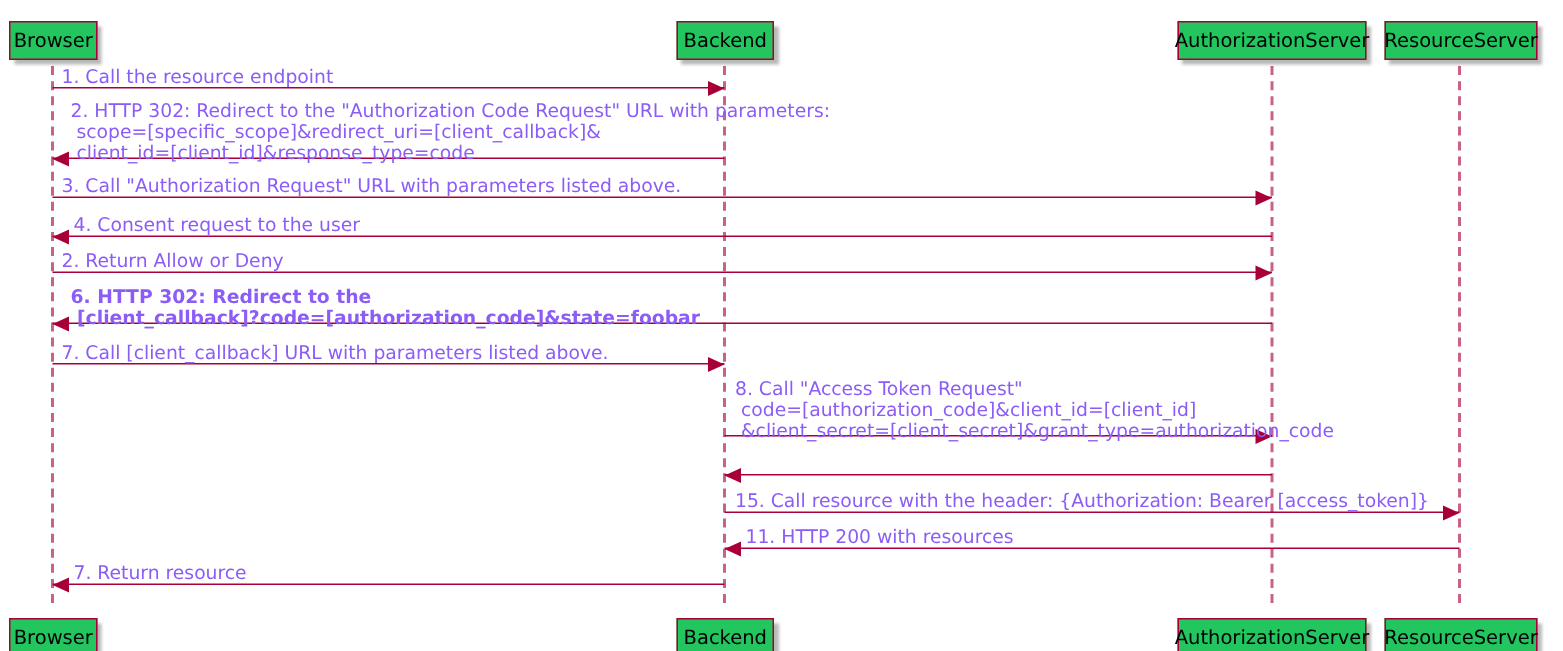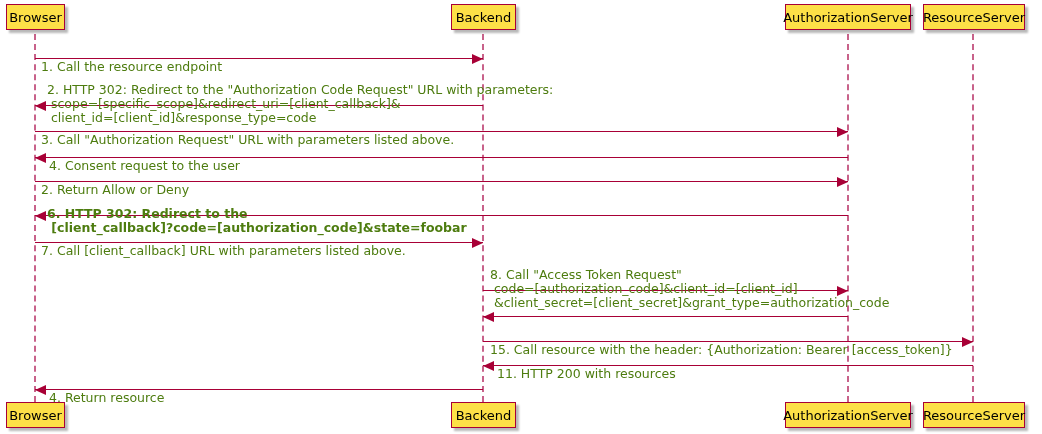--- a/index.html
+++ b/index.html
@@ -7,29 +7,30 @@
     width:1042px;height:434px;position:relative;overflow:hidden;
     font-family:"DejaVu Sans","Liberation Sans",sans-serif;
     -webkit-font-smoothing:antialiased;
   }
   #diagram{position:absolute;left:0;top:0;width:1042px;height:434px;}
 
   
   .participant{
     position:absolute;
     box-sizing:border-box;
-    background:#fde047;
+    background:#22c55e;
     border:1.5px solid #A80036;
     box-shadow:3px 3px 2px rgba(0,0,0,0.28);
     height:26px;
     display:flex;align-items:center;justify-content:center;
     font-size:13px;color:#000000;
     white-space:nowrap;
     padding:0 7px;
     letter-spacing:0px;
+    margin-top:10px;
   }
 
   
   .lifeline{
     position:absolute;
     width:0;
     border-left:2px dashed #C8628A;
     top:34px;
     height:368px;
   }
@@ -50,25 +51,24 @@
     border-left:11px solid #A80036;
   }
   .arrow-left{
     border-top:5px solid transparent;
     border-bottom:5px solid transparent;
     border-right:11px solid #A80036;
   }
   .msg-label{
     position:absolute;
     font-size:12.5px;
-    color:#4d7c0f;
+    color:#8b5cf6;
     white-space:pre;
     line-height:14px;
     letter-spacing:0px;
-    margin-top:16px;
   }
 </style>
 </head>
 <body>
 
 <div id="diagram">
     <div class="lifeline" style="left: 34px;"></div>
     <div class="lifeline" style="left: 482px;"></div>
     <div class="lifeline" style="left: 847px;"></div>
     <div class="lifeline" style="left: 972px;"></div>
@@ -112,14 +112,14 @@
     <div class="msg-line" style="left: 483px; width: 365px; top: 316px;"></div>
     <div class="arrowhead arrow-left" style="top: 312px; left: 483px;"></div>
     <div class="msg-line" style="left: 483px; width: 490px; top: 341px;"></div>
     <div class="arrowhead arrow-right" style="top: 337px; left: 962px;"></div>
     <div class="msg-label" style="left: 490px; top: 327px;">15. Call resource with the header: {Authorization: Bearer [access_token]}</div>
     <div class="msg-line" style="left: 483px; width: 490px; top: 365px;"></div>
     <div class="arrowhead arrow-left" style="top: 361px; left: 483px;"></div>
     <div class="msg-label" style="left: 497px; top: 351px;">11. HTTP 200 with resources</div>
     <div class="msg-line" style="left: 35px; width: 448px; top: 389px;"></div>
     <div class="arrowhead arrow-left" style="top: 385px; left: 35px;"></div>
-    <div class="msg-label" style="left: 49px; top: 375px;">4. Return resource</div>
+    <div class="msg-label" style="left: 49px; top: 375px;">7. Return resource</div>
   </div>
 
 </body></html>

